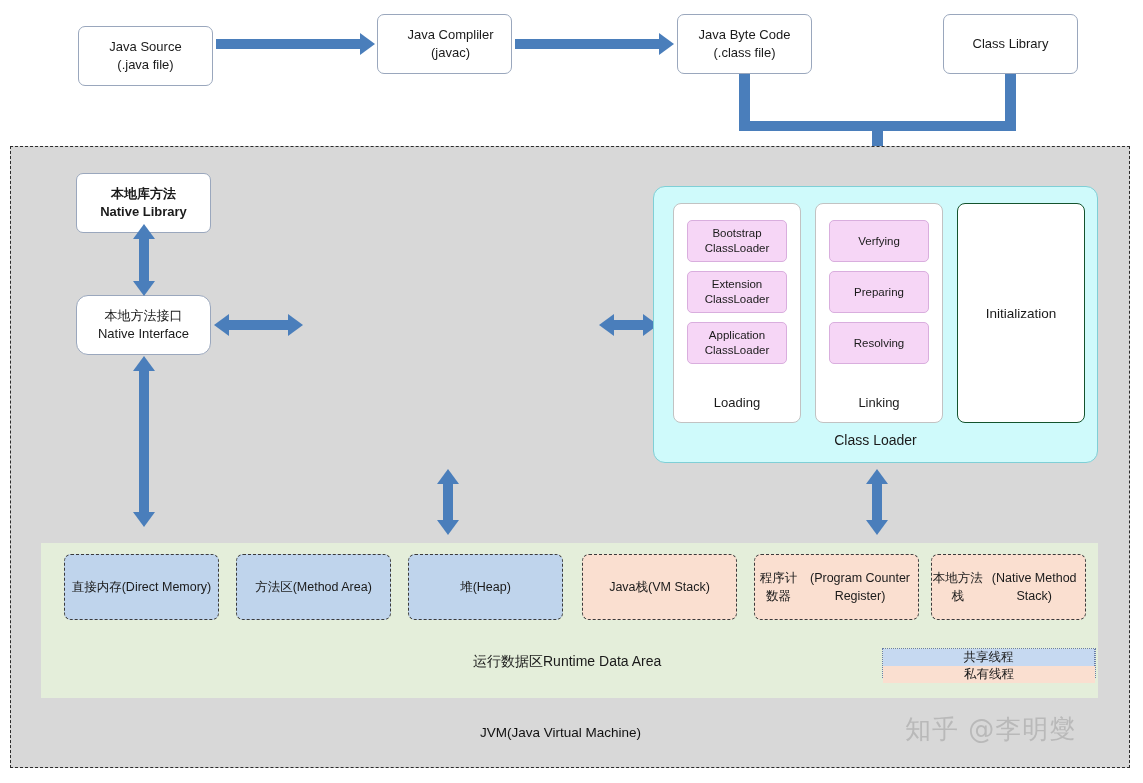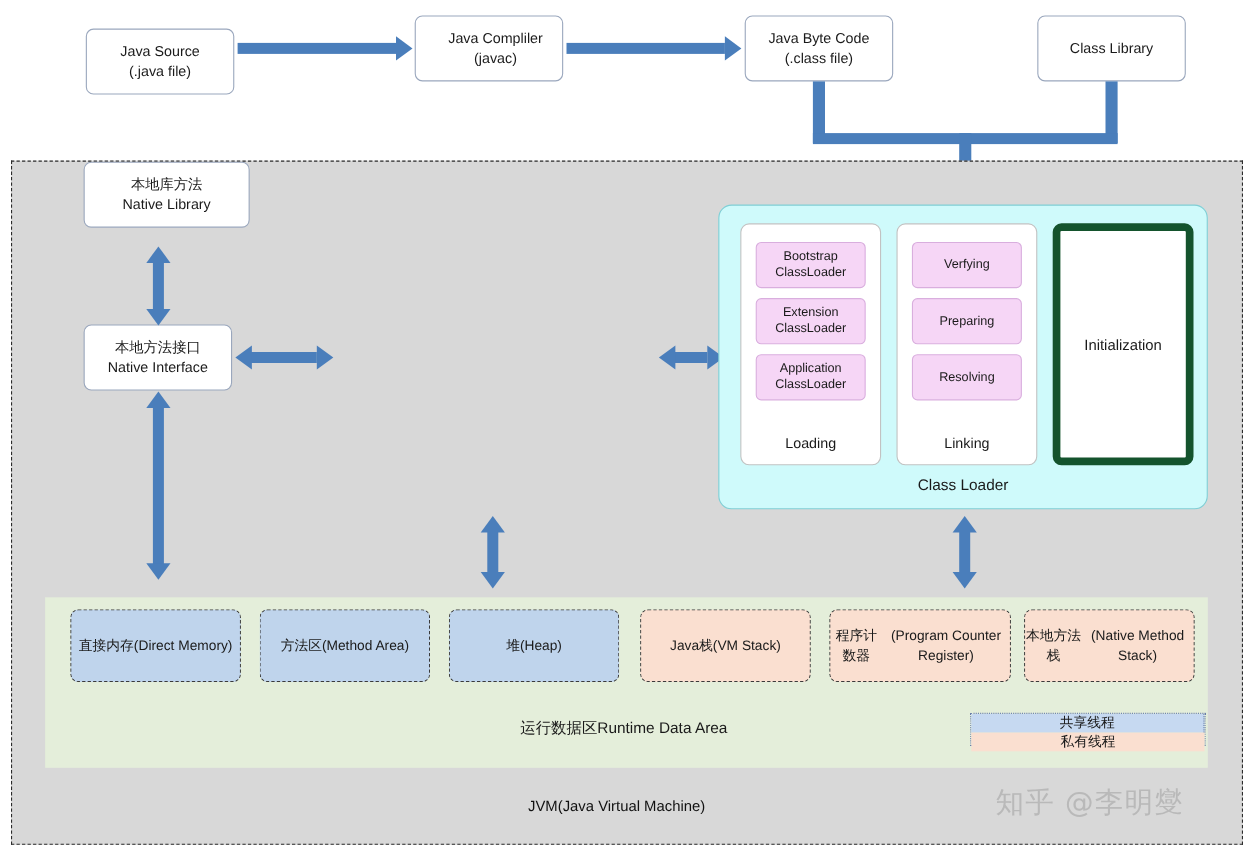--- a/index.html
+++ b/index.html
@@ -76,21 +76,21 @@
   }
   .cl-chip {
     position: absolute; left: 13px; right: 13px; height: 42px;
     background: #f6d6f6; border: 1px solid #d9aede; border-radius: 5px;
     display: flex; flex-direction: column;
     align-items: center; justify-content: center;
     font-size: 11.5px; line-height: 1.3; color: #1a1a1a; text-align: center;
   }
   #init-box {
     position: absolute; left: 303px; top: 16px; width: 128px; height: 220px;
-    background: #ffffff; border: 7px solid #14532d; border-radius: 8px;
+    background: #ffffff; border: 1px solid #14532d; border-radius: 8px;
     display: flex; align-items: center; justify-content: center;
     font-size: 13.5px; color: #1a1a1a;
   }
 
   
   #runtime-area {
     position: absolute; left: 41px; top: 543px; width: 1057px; height: 155px;
     background: #e4eeda;
   }
   .rt-cell {
@@ -163,26 +163,26 @@
   <div class="tri tri-right" style="left:659px; top:33px;"></div>
 
   <div class="bar" style="left:739px; top:74px; width:11px; height:56px;"></div>
   <div class="bar" style="left:1005px; top:74px; width:11px; height:56px;"></div>
   <div class="bar" style="left:739px; top:121px; width:277px; height:10px;"></div>
   <div class="bar" style="left:872px; top:121px; width:11px; height:48px;"></div>
   <div class="tri tri-down" style="left:866px; top:166px;"></div>
 
   <div id="jvm-container"></div>
 
-  <div class="wbox" style="left:76px; top:147px; width:151px; height:60px;">
+  <div class="wbox" style="left:76px; top:173px; width:135px; height:60px;font-weight:bold;">
     <span>本地库方法</span>
     <span class="l2">Native Library</span>
   </div>
 
-  <div class="wbox" style="left:76px; top:295px; width:135px; height:60px;">
+  <div class="wbox" style="left:76px; top:295px; width:135px; height:60px;border-radius:12px;">
     <span>本地方法接口</span>
     <span class="l2">Native Interface</span>
   </div>
 
   <div class="bar" style="left:139px; top:233px; width:10px; height:53px;"></div>
   <div class="tri tri-up" style="left:133px; top:224px;"></div>
   <div class="tri tri-down" style="left:133px; top:281px;"></div>
 
   <div class="bar" style="left:139px; top:364px; width:10px; height:153px;"></div>
   <div class="tri tri-up" style="left:133px; top:356px;"></div>

